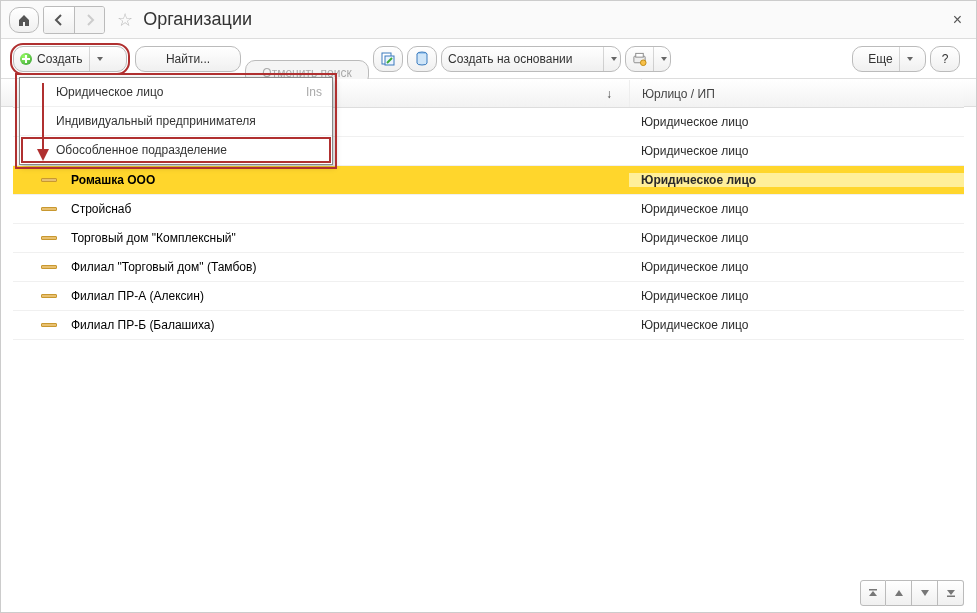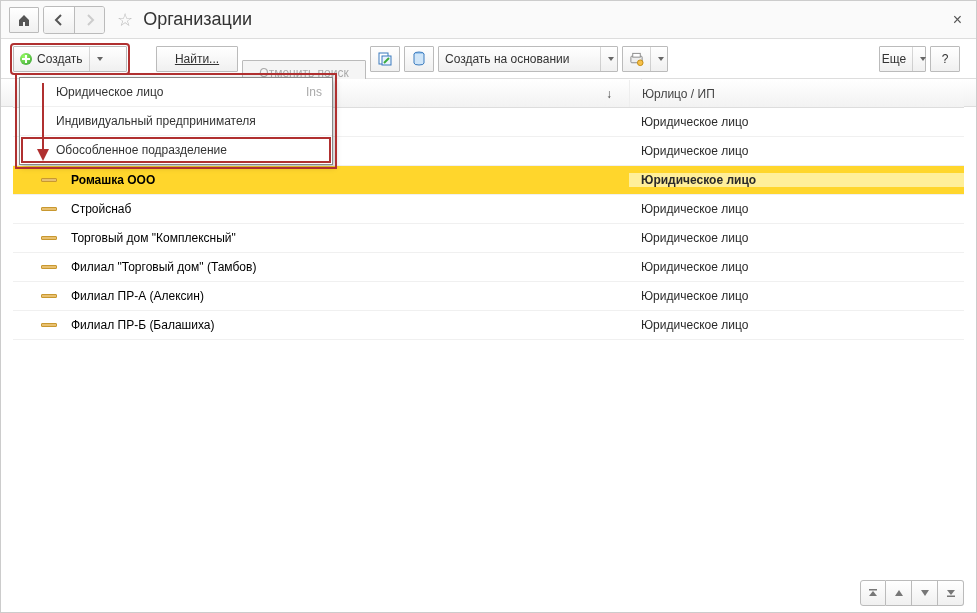--- a/index.html
+++ b/index.html
@@ -21,21 +21,21 @@
     padding: 4px 8px;
     border-bottom: 1px solid #ddd;
     background: #fafafa;
   }
   .btn {
     display: inline-flex;
     align-items: center;
     justify-content: center;
     height: 26px;
     border: 1px solid #bbb;
-    border-radius: 1px;
+    border-radius: 10px;
     background: linear-gradient(#fff,#f0f0f0);
     padding: 0 6px;
     margin-right: 4px;
     cursor: pointer;
     user-select: none;
     font-size: 12px;
     color: #333;
   }
   .btn.split { padding-right: 2px; }
   .drop-arrow {
@@ -177,21 +177,21 @@
 <div class="toolbar">
   <div class="btn split highlight" style="width:114px;justify-content:flex-start;">
     <span class="green-plus"></span>
     <span>Создать</span>
     <span class="drop-arrow">
       <svg width="8" height="8" viewBox="0 0 8 8">
           <path d="M1 2 L4 6 L7 2" fill="#666"></path>
         </svg>
     </span>
   </div>
-  <div class="btn" style="width:82px;margin-left:25px;text-decoration:underline;">
+  <div class="btn" style="width:106px;margin-left:4px;">
     <span>Найти...</span>
   </div>
   <div class="btn disabled" style="width:124px;margin-top:29px;">
     <span>Отменить поиск</span>
   </div>
   <div class="btn" style="width:30px;">
     <svg width="16" height="16" viewBox="0 0 16 16">
       <rect x="2" y="2" width="9" height="11" fill="#fff" stroke="#3a7abd"></rect>
         <rect x="5" y="5" width="9" height="9" fill="#eaf3ff" stroke="#3a7abd"></rect>
         <path d="M7 12 L12 7" stroke="#3bab3b" stroke-width="2"></path>
@@ -217,21 +217,21 @@
       <rect x="4" y="2" width="8" height="4" fill="#fff" stroke="#888"></rect>
       <circle cx="12" cy="12" r="3" fill="#f7c04a" stroke="#c08a10"></circle>
     </svg>
     <span class="drop-arrow">
       <svg width="8" height="8" viewBox="0 0 8 8">
           <path d="M1 2 L4 6 L7 2" fill="#666"></path>
         </svg>
     </span>
   </div>
   <div class="spacer"></div>
-  <div class="btn split" style="width:47px;">
+  <div class="btn split" style="width:74px;">
     <span>Еще</span>
     <span class="drop-arrow">
       <svg width="8" height="8" viewBox="0 0 8 8">
           <path d="M1 2 L4 6 L7 2" fill="#666"></path>
         </svg>
     </span>
   </div>
   <div class="btn" style="width:30px;">
     <span>?</span>
   </div>

